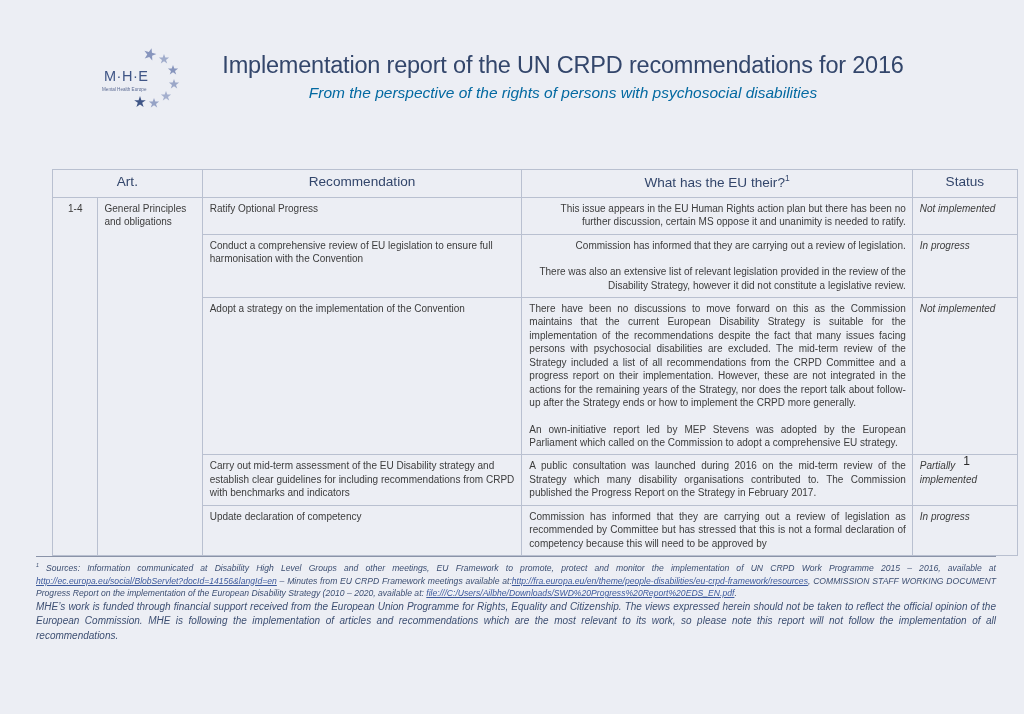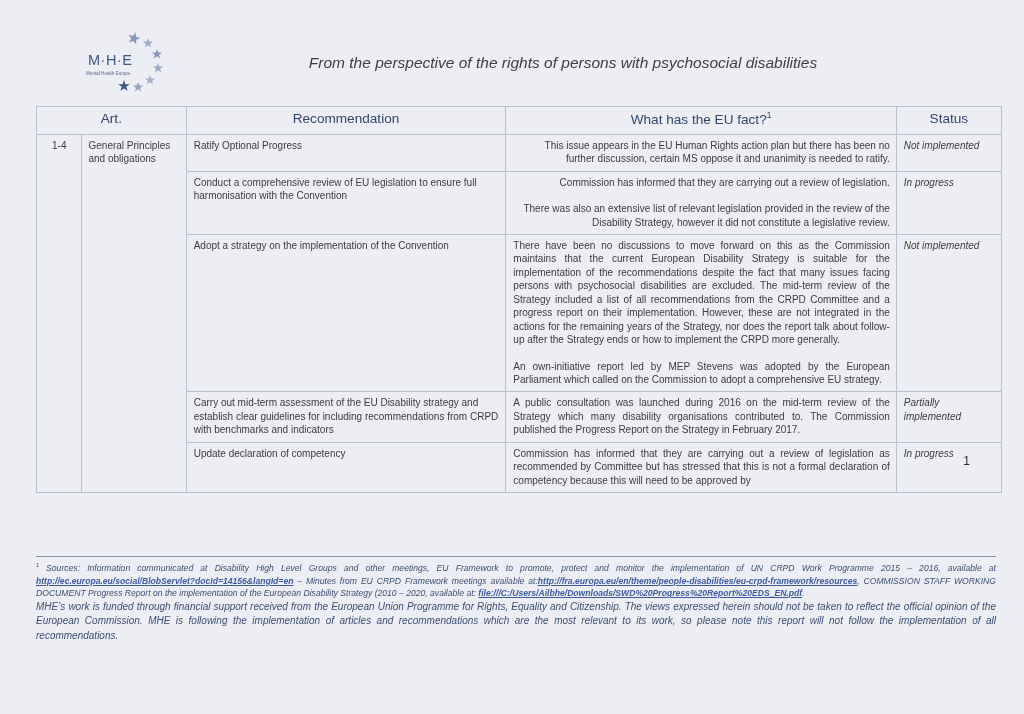--- a/index.html
+++ b/index.html
@@ -12,21 +12,21 @@
     background: #eceef4;
     font-family: "Liberation Sans", sans-serif;
     color: #3b3b3b;
     overflow: hidden;
   }
   .page {
     position: relative;
     width: 1024px;
     height: 510px;
     box-sizing: border-box;
-    padding: 0;
+    padding: 16px;
   }
 
   
   .header {
     display: flex;
     align-items: center;
     justify-content: flex-start;
     padding: 30px 0 14px 86px;
   }
   .logo {
@@ -45,29 +45,30 @@
   .doc-title {
     font-size: 23.5px;
     color: #33466b;
     letter-spacing: -0.2px;
     line-height: 1.15;
     white-space: nowrap;
   }
   .doc-subtitle {
     font-size: 15.5px;
     font-style: italic;
-    color: #404040;
+    color: #0369a1;
     margin-top: 5px;
     line-height: 1.2;
     white-space: nowrap;
   }
 
   
   .table-wrap {
     padding: 0 22px 0 36px;
+    margin-top: 47px;
   }
   table.report {
     border-collapse: collapse;
     width: 966px;
     table-layout: fixed;
     background: #eceef4;
   }
   table.report th, table.report td {
     border: 1px solid #b9c0d0;
     vertical-align: top;
@@ -122,21 +123,20 @@
     font-size: 8.6px;
     font-style: italic;
     color: #3d4f72;
     line-height: 1.46;
     text-align: justify;
   }
   .footnote .fline.grp2 { font-size: 10px; }
   .footnote a, .footnote .lnk {
     color: #3d5a9c;
     text-decoration: underline;
-    font-weight: bold;
   }
   .page-number {
     position: absolute;
     right: 54px;
     bottom: 42px;
     font-size: 12px;
     color: #2b2b2b;
   }
 </style>
 </head>
@@ -156,38 +156,39 @@
           <polygon points="52,52 53.3,55.6 57.1,55.6 54,57.9 55.2,61.6 52,59.3 48.8,61.6 50,57.9 46.9,55.6 50.7,55.6" opacity="0.85"></polygon>
         </g>
         <g fill="#3f5586">
           <polygon points="38,50 39.4,54.2 43.8,54.2 40.2,56.8 41.6,61 38,58.4 34.4,61 35.8,56.8 32.2,54.2 36.6,54.2"></polygon>
         </g>
         <text x="2" y="35" font-family="Liberation Sans, sans-serif" font-size="14.5" fill="#3f5586" letter-spacing="0.5">M·H·E</text>
         <text x="0" y="45" font-family="Liberation Sans, sans-serif" font-size="4.6" fill="#5c6b93">Mental Health Europe</text>
       </svg>
     </div>
     <div class="title-block">
+      <div class="doc-title">Implementation report of the UN CRPD recommendations for 2016</div>
       <div class="doc-subtitle">From the perspective of the rights of persons with psychosocial disabilities</div>
     </div>
   </div>
 
   <div class="table-wrap">
     <table class="report">
       <colgroup>
         <col class="col-art">
           <col class="col-topic">
           <col class="col-rec">
           <col class="col-eu">
           <col class="col-status">
       </colgroup>
       <thead>
         <tr>
           <th class="art-head" colspan="2">Art.</th>
           <th>Recommendation</th>
-          <th><span>What has the EU fact?</span><sup class="fn">1</sup></th>
+          <th><span>What has the EU their?</span><sup class="fn">1</sup></th>
           <th>Status</th>
         </tr>
       </thead>
       <tbody>
         <tr>
           <td class="art-cell" rowspan="5">1-4</td>
           <td class="topic-cell" rowspan="5">General Principles and obligations</td>
           <td class="rec-cell">Ratify Optional Progress</td>
           <td class="eu-cell">
             <p class="last-line">This issue appears in the EU Human Rights action plan but there has been no further discussion, certain MS oppose it and unanimity is needed to ratify.</p>

